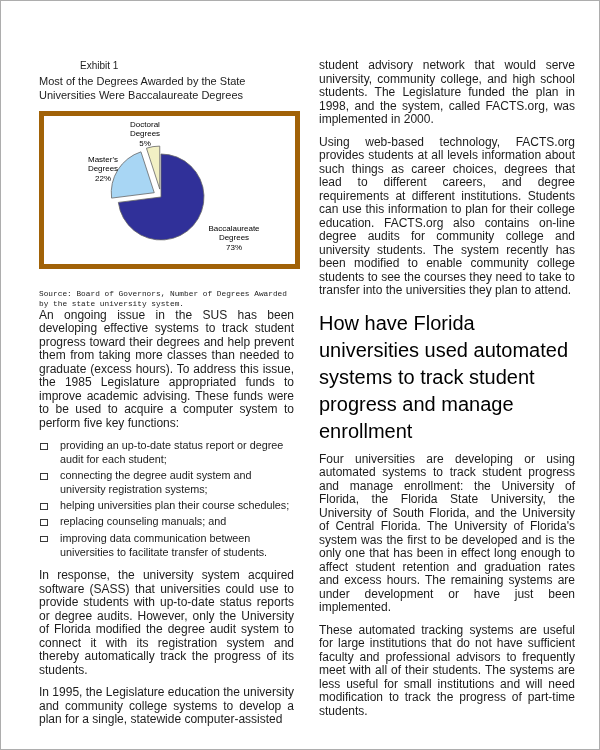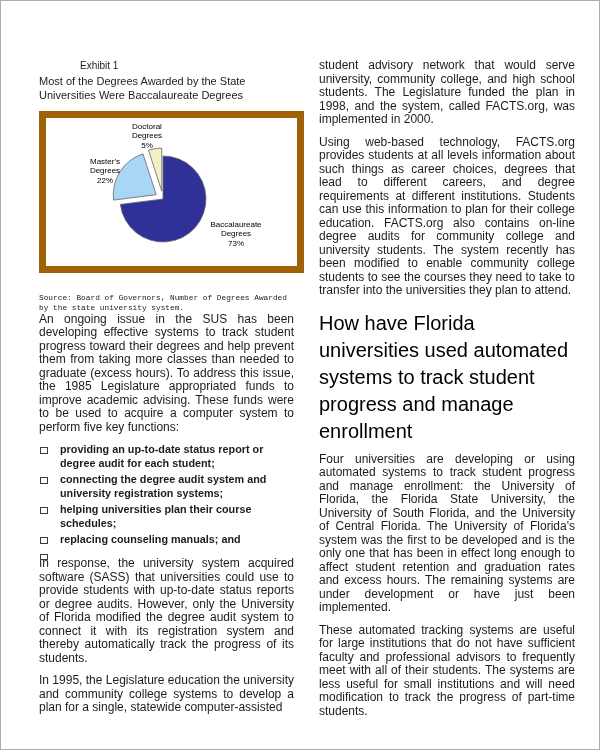--- a/index.html
+++ b/index.html
@@ -13,39 +13,39 @@
     display:flex;justify-content:space-between;
     font-style:italic;font-size:11px;color:#111;
   }
   .col{position:absolute;top:58px;}
   .col-left{left:38px;width:255px;}
   .col-right{left:318px;width:256px;}
   .exhibit-label{font-size:10px;line-height:14.5px;padding-left:41px;}
   .exhibit-title{font-size:11px;line-height:14.5px;}
   .chart-box{
     position:relative;margin-top:8px;width:251px;height:148px;
-    border:7px solid #a16207;background:#fff;
+    border:5px solid #a16207;background:#fff;
   }
   .pie-svg{position:absolute;left:0;top:0;}
   .pie-label{
     position:absolute;text-align:center;font-size:8px;line-height:9.5px;color:#000;
   }
   .lbl-doctoral{left:71px;top:4px;width:60px;}
   .lbl-masters{left:29px;top:39px;width:60px;}
-  .lbl-bacc{left:152px;top:102px;width:76px;}
+  .lbl-bacc{left:152px;top:108px;width:76px;}
   .source{font-size:7.8px;line-height:10px;margin-top:20px;color:#222;width:253px;font-family:Liberation Mono, monospace;}
   p.body{
     text-align:justify;font-size:12px;line-height:13.5px;margin:0 0 9px 0;
   }
   .first-body{margin-top:16px;}
   ul.bullets{
     list-style:none;margin:0 0 10px 0;padding:0;
     font-size:10.8px;line-height:13.8px;text-align:left;
   }
-  ul.bullets li{position:relative;padding-left:21px;margin:2.5px 0;font-weight:bold;}
+  ul.bullets li{position:relative;padding-left:21px;margin:2.5px 0;}
   .sq{
     position:absolute;left:1px;top:4px;width:6px;height:4.5px;
     border:1px solid #3a3a3a;background:#fff;
   }
   h1.section-heading{
     font-size:20px;line-height:27px;font-weight:400;color:#000;
     margin:12px 0 8px 0;
   }
 </style>
 </head>
@@ -80,21 +80,21 @@
 
     <div class="source">Source: Board of Governors, Number of Degrees Awarded by the state university system.</div>
 
     <p class="body first-body">An ongoing issue in the SUS has been developing effective systems to track student progress toward their degrees and help prevent them from taking more classes than needed to graduate (excess hours).  To address this issue, the 1985 Legislature appropriated funds to improve academic advising. These funds were to be used to acquire a computer system to perform five key functions:</p>
 
     <ul class="bullets">
       <li><span class="sq"></span><span>providing an up-to-date status report or degree audit for each student;</span></li>
       <li><span class="sq"></span><span>connecting the degree audit system and university registration systems;</span></li>
       <li><span class="sq"></span><span>helping universities plan their course schedules;</span></li>
       <li><span class="sq"></span><span>replacing counseling manuals; and</span></li>
-      <li><span class="sq"></span></li>
+      <li><span class="sq"></span><span>improving data communication between universities to facilitate transfer of students.</span></li>
     </ul>
 
     <p class="body">In response, the university system acquired software (SASS) that universities could use to provide students with up-to-date status reports or degree audits. However, only the University of Florida modified the degree audit system to connect it with its registration system and thereby automatically track the progress of its students.</p>
     <p class="body">In 1995, the Legislature education the university and community college systems to develop a plan for a single, statewide computer-assisted</p>
   </div>
 
   <div class="col col-right">
     <p class="body">student advisory network that would serve university, community college, and high school students. The Legislature funded the plan in 1998, and the system, called FACTS.org, was implemented in 2000.</p>
     <p class="body">Using web-based technology, FACTS.org provides students at all levels information about such things as career choices, degrees that lead to different careers, and degree requirements at different institutions. Students can use this information to plan for their college education. FACTS.org also contains on-line degree audits for community college and university students. The system recently has been modified to enable community college students to see the courses they need to take to transfer into the universities they plan to attend.</p>
     <h1 class="section-heading">How have Florida universities used automated systems to track student progress and manage enrollment</h1>

